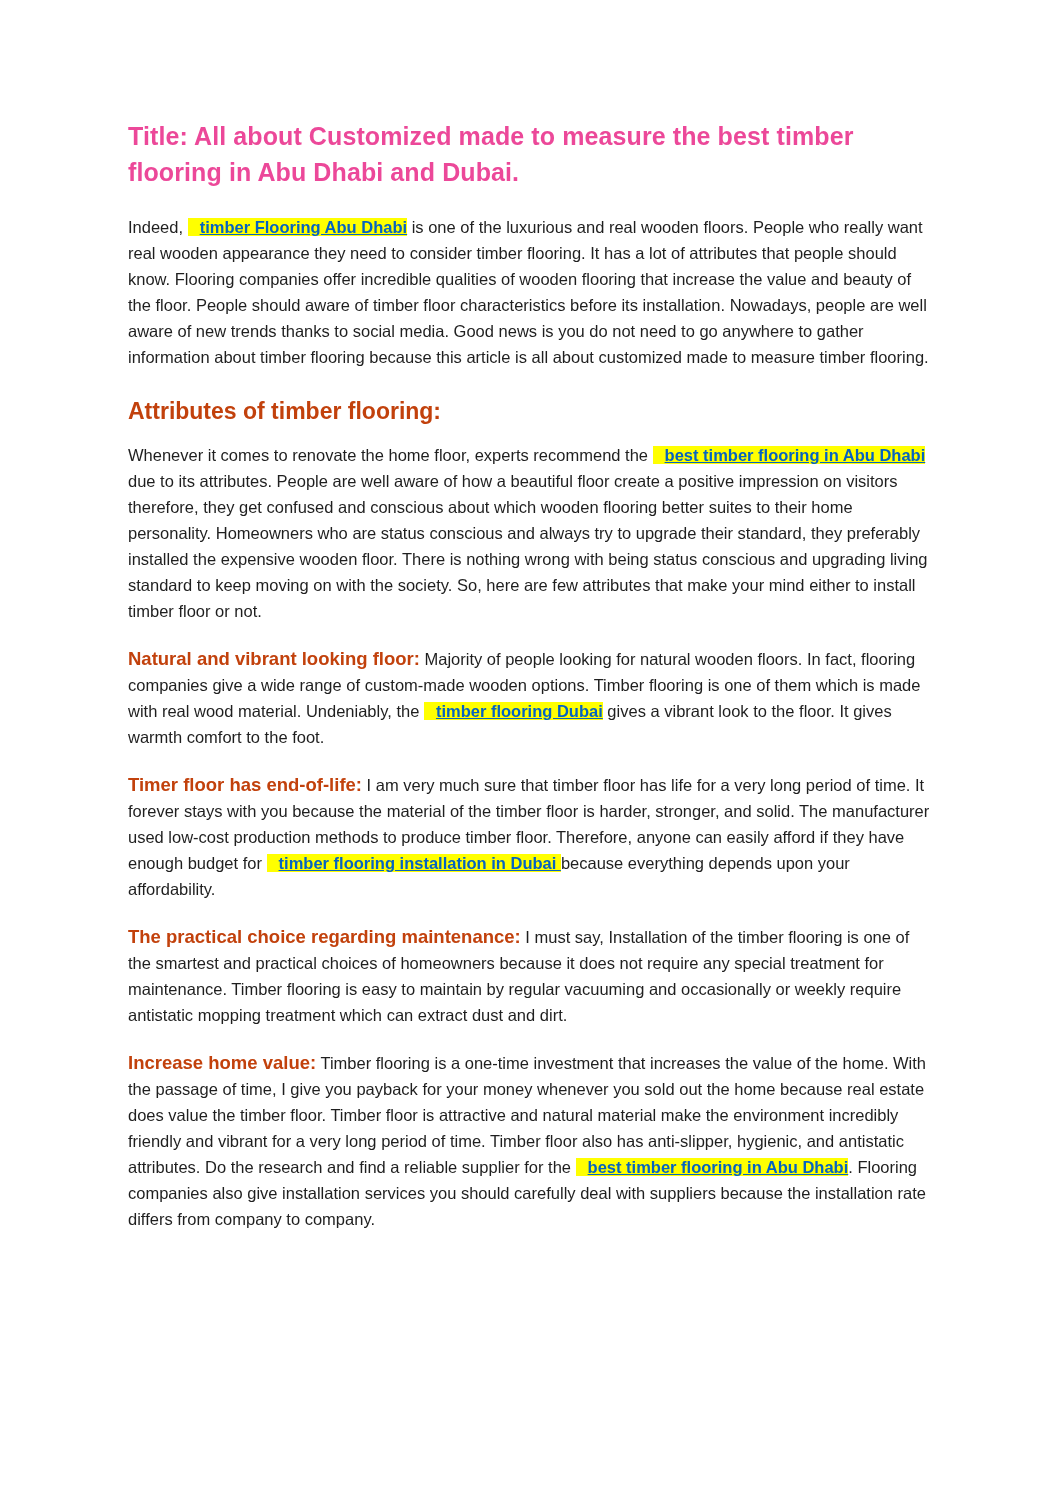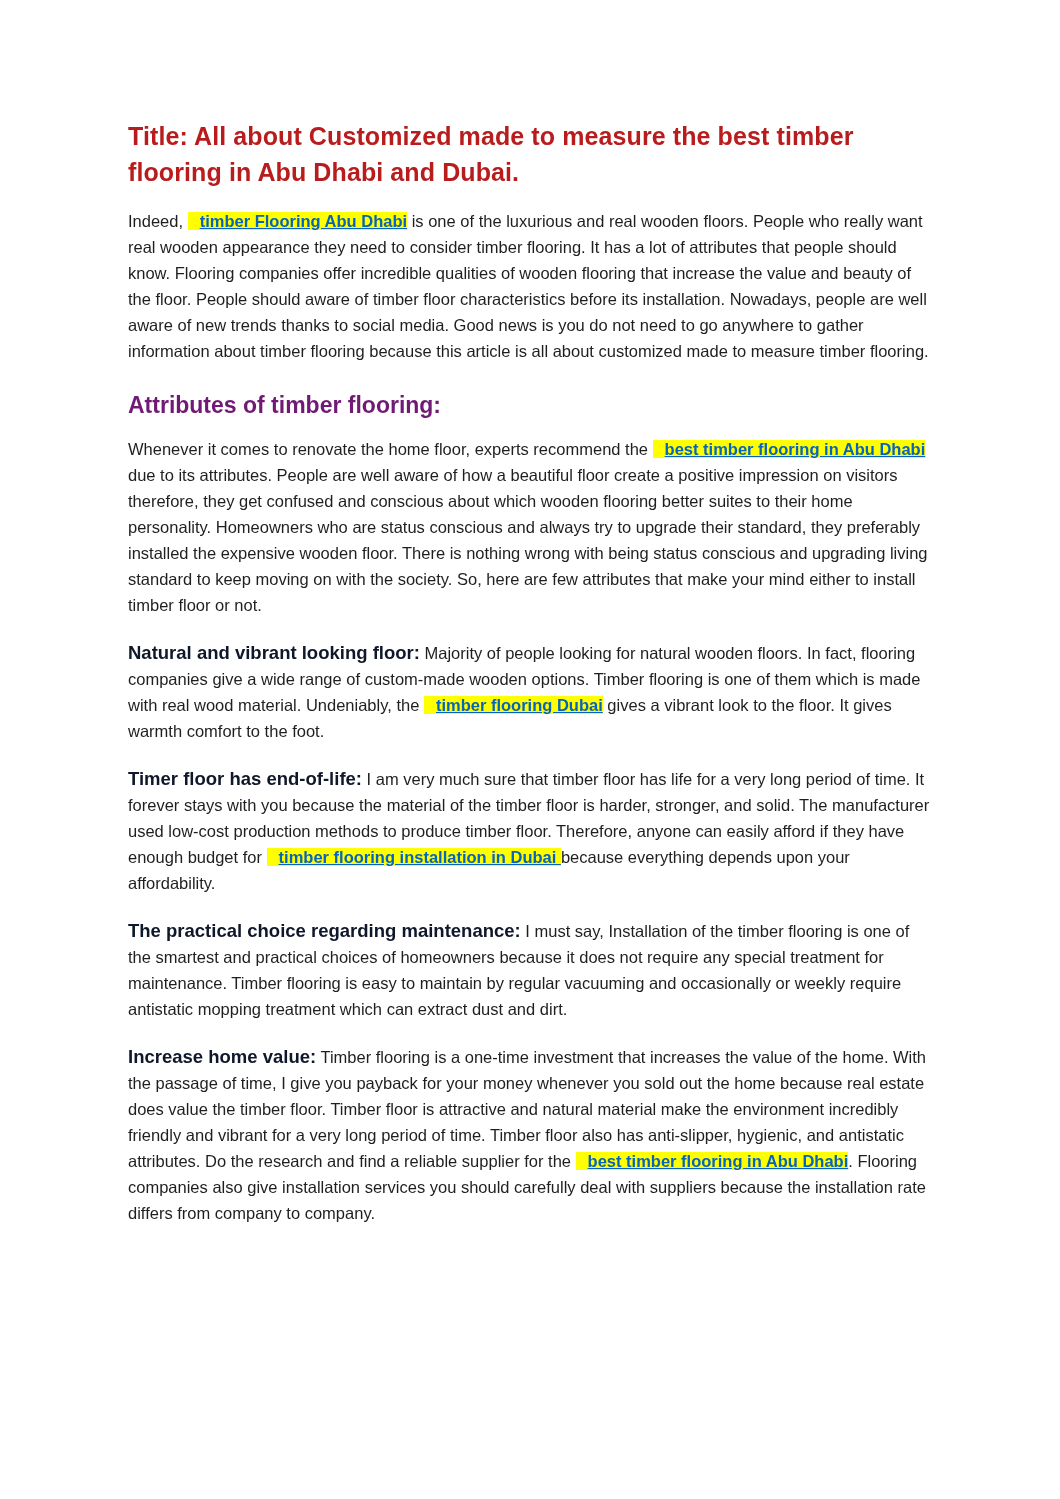--- a/index.html
+++ b/index.html
@@ -13,45 +13,45 @@
   .page {
     width: 1060px;
     min-height: 1499px;
     background: #ffffff;
     padding: 118px 130px 60px 128px;
   }
   h1.doc-title {
     font-size: 25px;
     line-height: 36px;
     font-weight: bold;
-    color: #b91c1c;
-    margin-bottom: 18px;
+    color: #ec4899;
+    margin-bottom: 24px;
     letter-spacing: 0.1px;
   }
   h2.section-heading {
     font-size: 23px;
     line-height: 30px;
     font-weight: bold;
-    color: #701a75;
+    color: #c2410c;
     margin-top: 26px;
     margin-bottom: 16px;
   }
   p.body-para {
     font-size: 16.5px;
     line-height: 26px;
     margin-bottom: 16px;
     color: #1f1f1f;
   }
   p.body-para.sub {
     margin-top: 22px;
   }
   .inline-heading {
     font-weight: bold;
     font-size: 18.5px;
-    color: #0f172a;
+    color: #c2410c;
   }
   a.hl-link {
     background: #ffff00;
     color: #0563c1;
     font-weight: bold;
     text-decoration: underline;
     cursor: pointer;
     padding-left: 12px;
   }
 </style>

